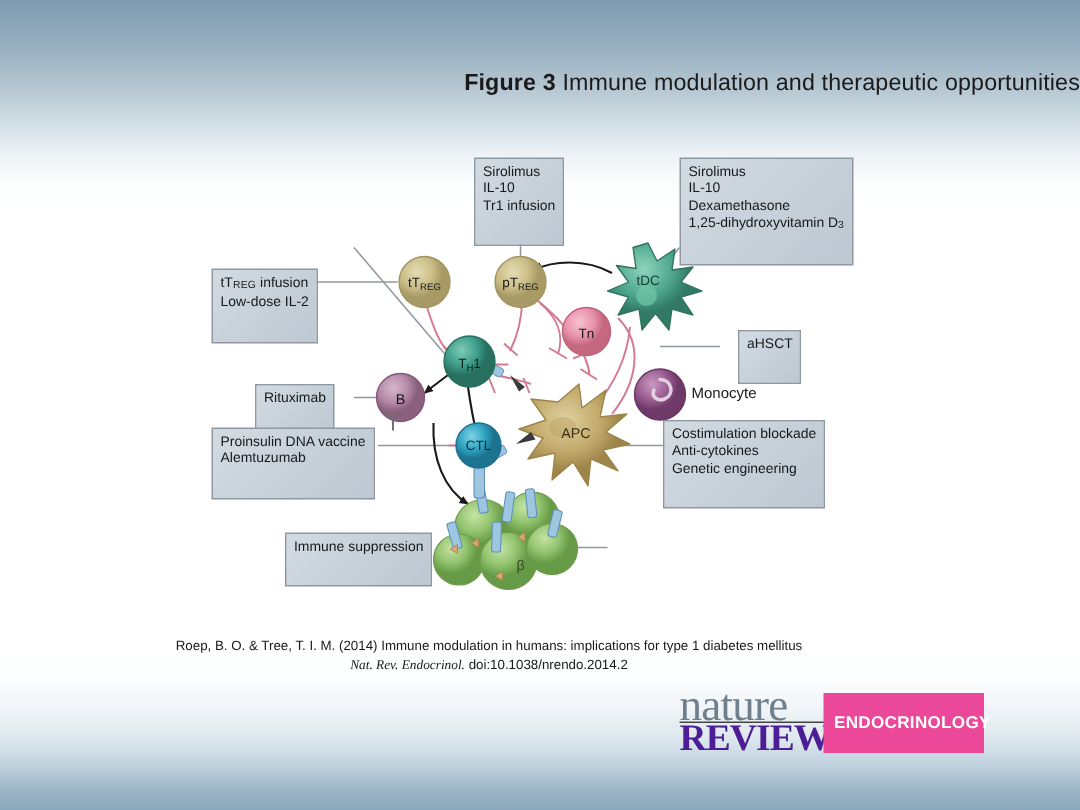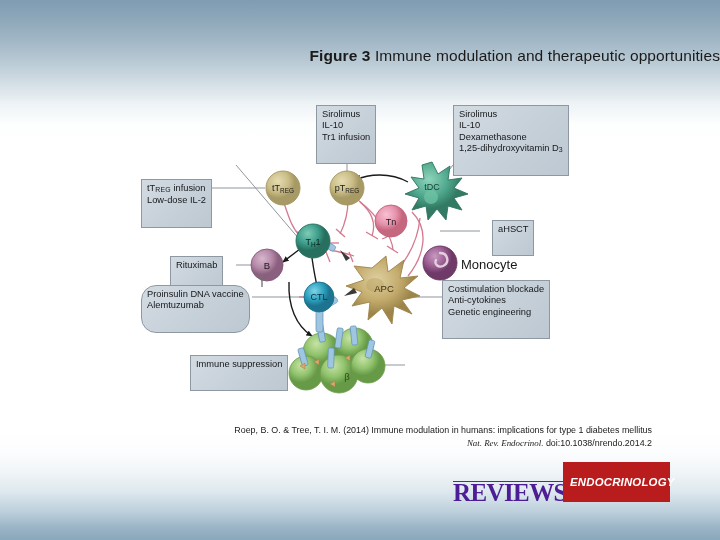--- a/index.html
+++ b/index.html
@@ -47,49 +47,48 @@
     font-size:9.3px;
     line-height:11.3px;
     padding:3px 5px 20px 5px;
     white-space:nowrap;
   }
   .box .ln { display:block; }
   sub { font-size:6.9px; vertical-align:-1px; letter-spacing:.2px; }
 
   
   .plabel {
-    position:absolute; font-size:13px; color:#16181a; white-space:nowrap;
+    position:absolute; font-size:10px; color:#16181a; white-space:nowrap;
   }
 
   
 
   
   .cite {
-    position:absolute; left:0; width:652px; text-align:right;
+    position:absolute; left:0; width:652px; text-align:center;
     font-size:8.9px; color:#1a1a1a; line-height:13px;
   }
   .cite .it { font-style:italic;font-family:Liberation Serif, serif; }
 
   
   .logo { position:absolute; left:453px; top:458px; width:220px; height:46px; }
   .logo .nat {
     position:absolute; left:0; top:-2px;
     font-family:"Liberation Serif", serif;
     font-size:30px; color:#6f7f8c; letter-spacing:-.5px; line-height:30px;
   }
   .logo .rev {
     position:absolute; left:0; top:22px;
     font-family:"Liberation Serif", serif;
     font-size:25px; font-weight:bold; color:#4c1d95; letter-spacing:-.6px; line-height:25px;
   }
   .logo .rule { position:absolute; left:0; top:23px; width:110px; height:1px; background:#444; }
   .logo .endo {
-    position:absolute; left:110px; top:4px; width:107px; height:40px;
-    background:#b91c1c;
-    font-style:italic;
+    position:absolute; left:96px; top:4px; width:107px; height:40px;
+    background:#ec4899;
   }
   .logo .endo span {
     position:absolute; left:7px; top:14px;
     font-size:11.4px; font-weight:bold; color:#fff; letter-spacing:.2px;
   }
 </style>
 </head>
 <body>
 
 <div id="stage">
@@ -297,39 +296,40 @@
     <div class="box" style="left:442px; top:180px;">
       <span class="ln">Costimulation blockade</span>
       <span class="ln">Anti-cytokines</span>
       <span class="ln">Genetic engineering</span>
     </div>
 
     <div class="box" style="left:170px; top:156px;">
       <span class="ln">Rituximab</span>
     </div>
 
-    <div class="box" style="left:141px; top:185px;border-radius:15px;">
+    <div class="box" style="left:141px; top:185px;">
       <span class="ln">Proinsulin DNA vaccine</span>
       <span class="ln">Alemtuzumab</span>
     </div>
 
     <div class="box" style="left:190px; top:255px;">
       <span class="ln">Immune suppression</span>
     </div>
 
 
     <div class="plabel" style="left:461px; top:157px;">Monocyte</div>
   </div>
 
   <div class="cite" style="top:424px;">Roep, B. O. &amp; Tree, T. I. M. (2014) Immune modulation in humans: implications for type 1 diabetes mellitus</div>
   <div class="cite" style="top:437px;">
     <span class="it">Nat. Rev. Endocrinol.</span><span> doi:10.1038/nrendo.2014.2</span>
   </div>
 
   <div class="logo">
+    <div class="nat">nature</div>
     <div class="rule"></div>
     <div class="rev">REVIEWS</div>
     <div class="endo">
       <span>ENDOCRINOLOGY</span>
     </div>
   </div>
 
 </div>
 
 </body></html>

